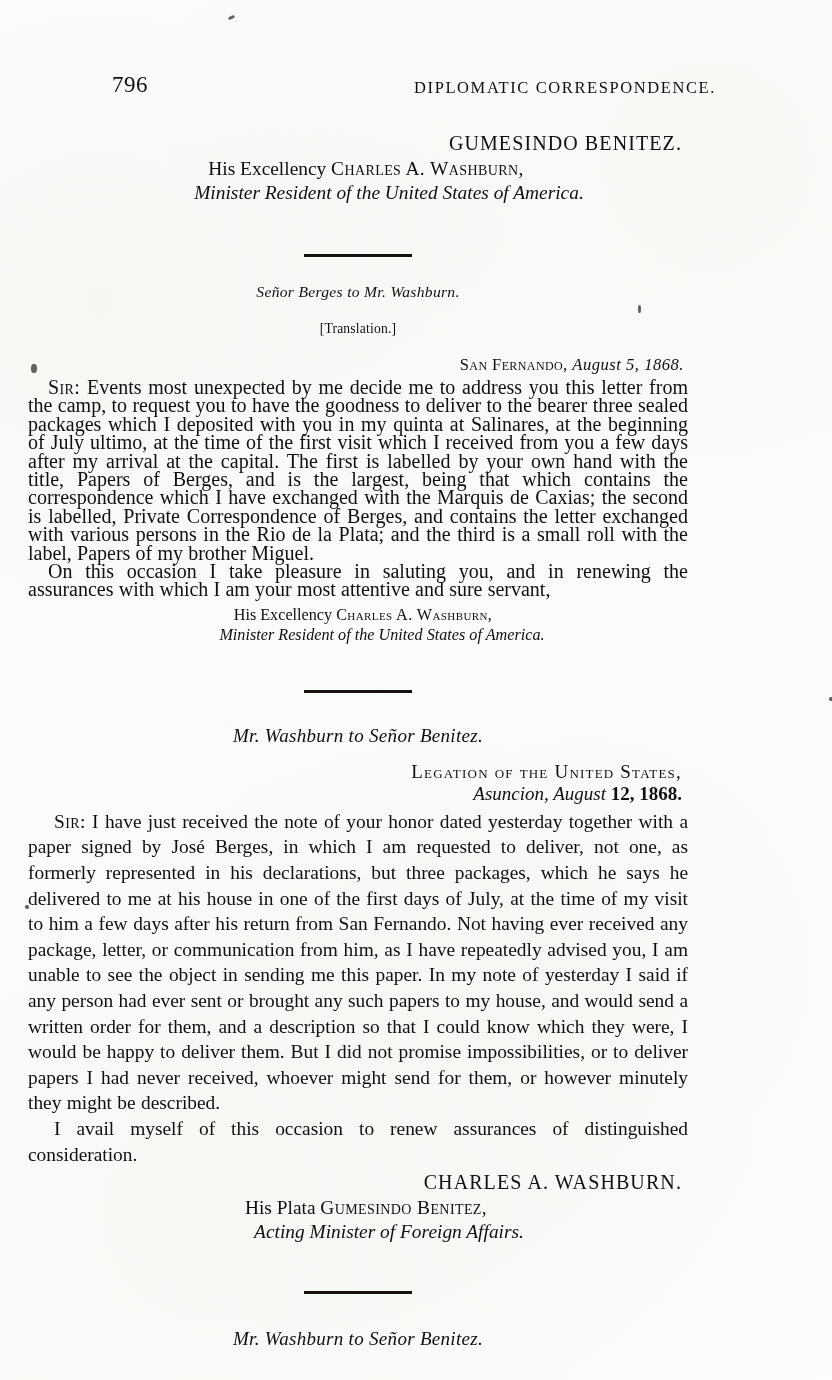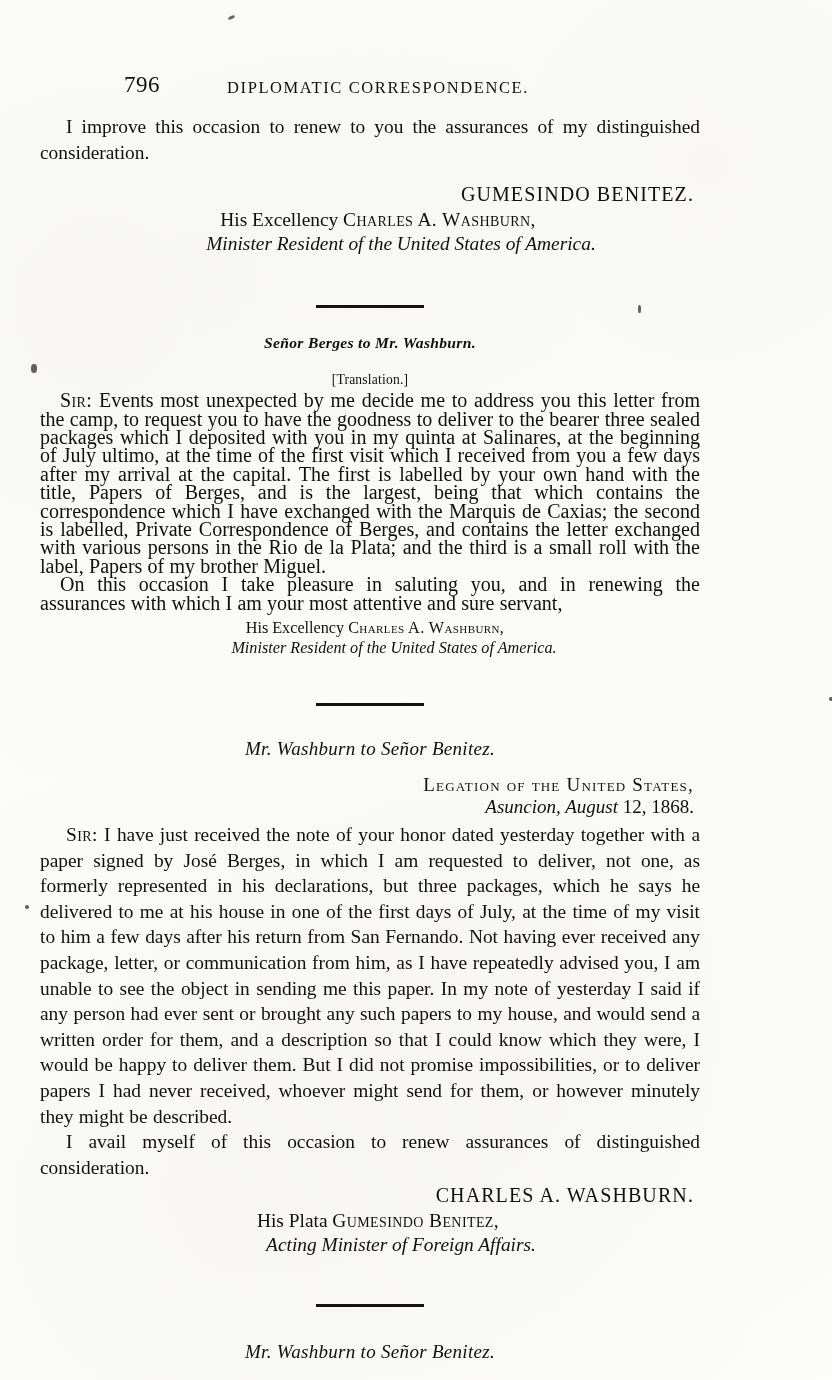--- a/index.html
+++ b/index.html
@@ -29,21 +29,21 @@
   }
   .speck {
     position: absolute;
     background: #2a2522;
     border-radius: 45%;
     opacity: .72;
   }
 
   .content {
     position: absolute;
-    left: 12px;
+    left: 0;
     top: 0;
     width: 716px;
   }
 
   
   .runhead {
     position: relative;
     height: 42px;
     margin-top: 72px;
   }
@@ -52,21 +52,21 @@
     left: 112px;
     top: 0;
     font-size: 23px;
     letter-spacing: .5px;
   }
   .runtitle {
     position: absolute;
     left: 0;
     right: 0;
     top: 6px;
-    text-align: center;
+    text-align: right;
     font-size: 16.5px;
     letter-spacing: 1.6px;
     padding-left: 16px;
   }
 
   
   .col {
     margin: 0 auto;
     width: 660px;
   }
@@ -136,21 +136,20 @@
 
   
   .lettertitle {
     text-align: center;
     font-style: italic;
     font-size: 19px;
     letter-spacing: .3px;
   }
   .lettertitle.sm {
     font-size: 15.6px;
-    font-weight: bold;
   }
   .translation {
     text-align: center;
     font-size: 13.6px;
     letter-spacing: .2px;
   }
   .dateline {
     text-align: right;
     font-size: 16.6px;
     letter-spacing: .5px;
@@ -162,21 +161,21 @@
     letter-spacing: 1px;
     padding-right: 6px;
   }
   .placeline .sc { letter-spacing: 1.2px; }
   .dateline2 {
     text-align: right;
     font-size: 19px;
     font-style: italic;
     padding-right: 6px;
   }
-  .dateline2 .roman { font-style: normal; }
+  .dateline2 .roman { font-style: normal; font-weight: bold; }
 </style>
 </head>
 <body>
 
 <div class="page">
   <div class="paper-grain"></div>
 
   <div class="speck" style="left:31px; top:364px; width:6px; height:9px;"></div>
   <div class="speck" style="left:228px; top:16px; width:7px; height:3px; transform:rotate(-25deg);"></div>
   <div class="speck" style="left:638px; top:305px; width:3px; height:8px;"></div>
@@ -184,39 +183,42 @@
   <div class="speck" style="left:25px; top:905px; width:4px; height:4px;"></div>
 
   <div class="content">
 
     <div class="runhead">
       <div class="folio">796</div>
       <div class="runtitle">DIPLOMATIC CORRESPONDENCE.</div>
     </div>
 
     <div class="col">
-      <p class="body">I improve this occasion to renew to you the assurances of my distinguished consideration.</p>
 
       <div class="sig" style="margin-top:18px;">GUMESINDO BENITEZ.</div>
 
       <div class="addr">
         <div class="l1"><span>His Excellency </span><span class="sc">Charles A. Washburn,</span></div>
         <div class="l2">Minister Resident of the United States of America.</div>
       </div>
     </div>
 
     <div class="rule-wrap" style="margin-top:38px;">
       <span class="rule"></span>
     </div>
 
     <div class="col" style="margin-top:22px;">
       <div class="lettertitle sm">Señor Berges to Mr. Washburn.</div>
 
       <div class="translation" style="margin-top:20px;">[Translation.]</div>
 
+      <div class="dateline" style="margin-top:18px;">
+        <span class="sc">San Fernando,</span>
+        <span class="ital">August 5, 1868.</span>
+      </div>
 
       <p class="small" style="margin-top:3px;"><span class="sc">Sir:</span><span> Events most unexpected by me decide me to address you this letter from the camp, to request you to have the goodness to deliver to the bearer three sealed packages which I deposited with you in my quinta at Salinares, at the beginning of July ultimo, at the time of the first visit which I received from you a few days after my arrival at the capital.   The first is labelled by your own hand with the title, Papers of Berges, and is the largest, being that which contains the correspondence which I have exchanged with the Marquis de Caxias; the second is labelled, Private Correspondence of Berges, and contains the letter exchanged with various persons in the Rio de la Plata; and the third is a small roll with the label, Papers of my brother Miguel.</span></p>
 
       <p class="small">On this occasion I take pleasure in saluting you, and in renewing the assurances with which I am your most attentive and sure servant,</p>
 
 
       <div class="addr sm" style="margin-top:6px;">
         <div class="l1"><span>His Excellency </span><span class="sc">Charles A. Washburn,</span></div>
         <div class="l2">Minister Resident of the United States of America.</div>
       </div>

